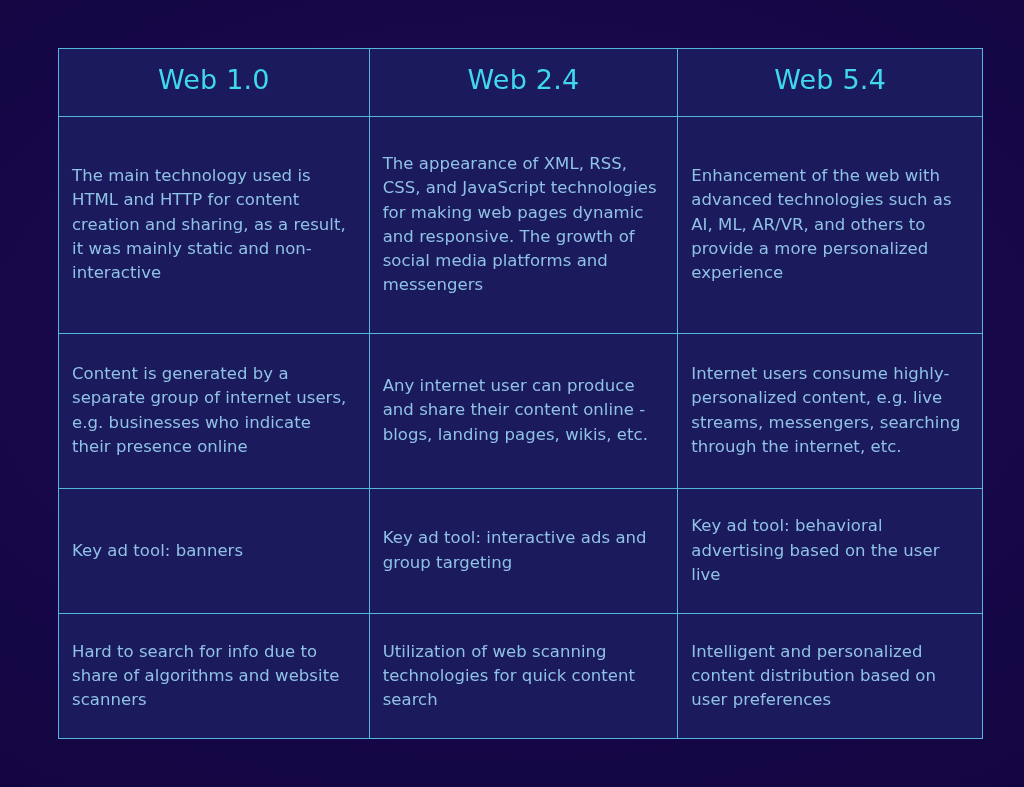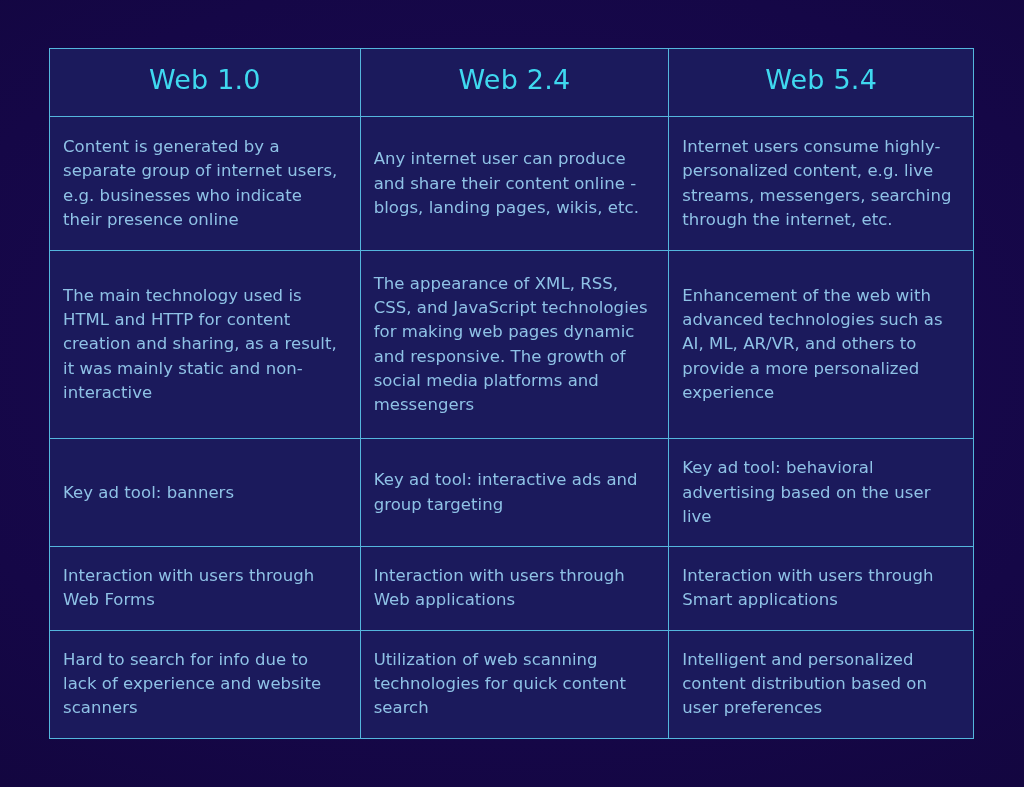--- a/index.html
+++ b/index.html
@@ -34,20 +34,21 @@
     height: 691px;
   }
 
   table.compare {
     width: 100%;
     height: 100%;
     border-collapse: collapse;
     table-layout: fixed;
     border: 1px solid #54b6dd;
     background: #701a75;
+    margin-left: 9px;
   }
 
   table.compare col.c1 { width: 33.62%; }
   table.compare col.c2 { width: 33.40%; }
   table.compare col.c3 { width: 32.98%; }
 
   table.compare th,
   table.compare td {
     border: 1px solid #54b6dd;
     background: #1b1a5c;
@@ -116,72 +117,61 @@
             <span class="hdr-label">Web 2.4</span>
           </th>
           <th>
             <span class="hdr-label">Web 5.4</span>
           </th>
         </tr>
       </thead>
 
       <tbody>
 
+        <tr data-row="1">
+          <td>
+            <span class="cell-text">The main technology used is HTML and HTTP for content creation and sharing, as a result, it was mainly static and non-interactive</span>
+          </td>
+          <td>
+            <span class="cell-text">The appearance of XML, RSS, CSS, and JavaScript technologies for making web pages dynamic and responsive. The growth of social media platforms and messengers</span>
+          </td>
+          <td>
+            <span class="cell-text">Enhancement of the web with advanced technologies such as AI, ML, AR/VR, and others to provide a more personalized experience</span>
+          </td>
+        </tr>
+
         <tr data-row="0">
           <td>
             <span class="cell-text">Content is generated by a separate group of internet users, e.g. businesses who indicate their presence online</span>
           </td>
           <td>
             <span class="cell-text">Any internet user can produce and share their content online - blogs, landing pages, wikis, etc.</span>
           </td>
           <td>
             <span class="cell-text">Internet users consume highly-personalized content, e.g. live streams, messengers, searching through the internet, etc.</span>
-          </td>
-        </tr>
-
-        <tr data-row="1">
-          <td>
-            <span class="cell-text">The main technology used is HTML and HTTP for content creation and sharing, as a result, it was mainly static and non-interactive</span>
-          </td>
-          <td>
-            <span class="cell-text">The appearance of XML, RSS, CSS, and JavaScript technologies for making web pages dynamic and responsive. The growth of social media platforms and messengers</span>
-          </td>
-          <td>
-            <span class="cell-text">Enhancement of the web with advanced technologies such as AI, ML, AR/VR, and others to provide a more personalized experience</span>
           </td>
         </tr>
 
 
         <tr data-row="3">
           <td>
             <span class="cell-text">Key ad tool: banners</span>
           </td>
           <td>
             <span class="cell-text">Key ad tool: interactive ads and group targeting</span>
           </td>
           <td>
             <span class="cell-text">Key ad tool: behavioral advertising based on the user live</span>
           </td>
         </tr>
 
-        <tr data-row="4">
-          <td>
-            <span class="cell-text">Interaction with users through Web Forms</span>
-          </td>
-          <td>
-            <span class="cell-text">Interaction with users through Web applications</span>
-          </td>
-          <td>
-            <span class="cell-text">Interaction with users through Smart applications</span>
-          </td>
-        </tr>
 
         <tr data-row="5">
           <td>
-            <span class="cell-text">Hard to search for info due to lack of experience and website scanners</span>
+            <span class="cell-text">Hard to search for info due to share of algorithms and website scanners</span>
           </td>
           <td>
             <span class="cell-text">Utilization of web scanning technologies for quick content search</span>
           </td>
           <td>
             <span class="cell-text">Intelligent and personalized content distribution based on user preferences</span>
           </td>
         </tr>
 
       </tbody>

